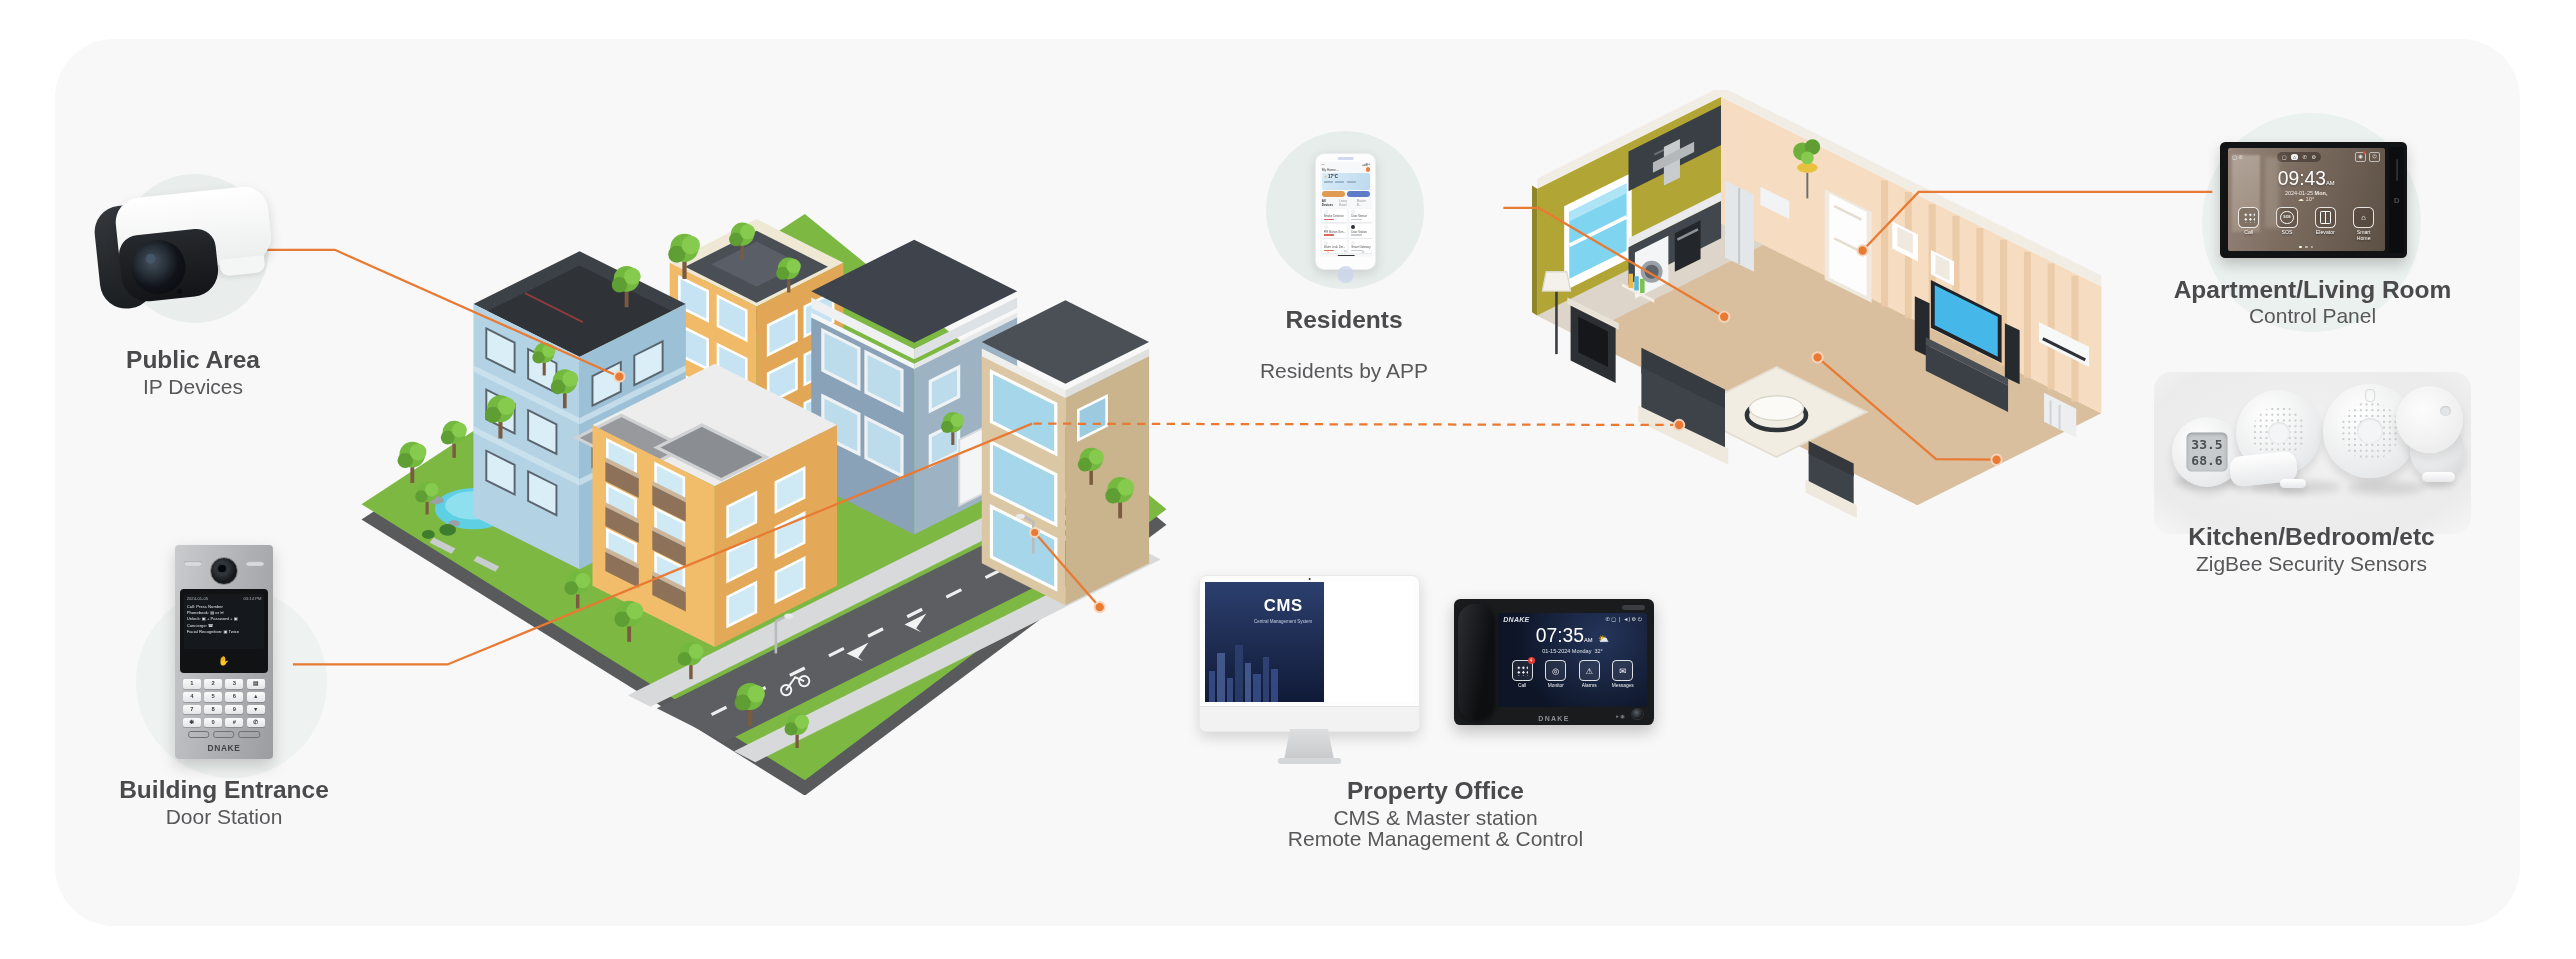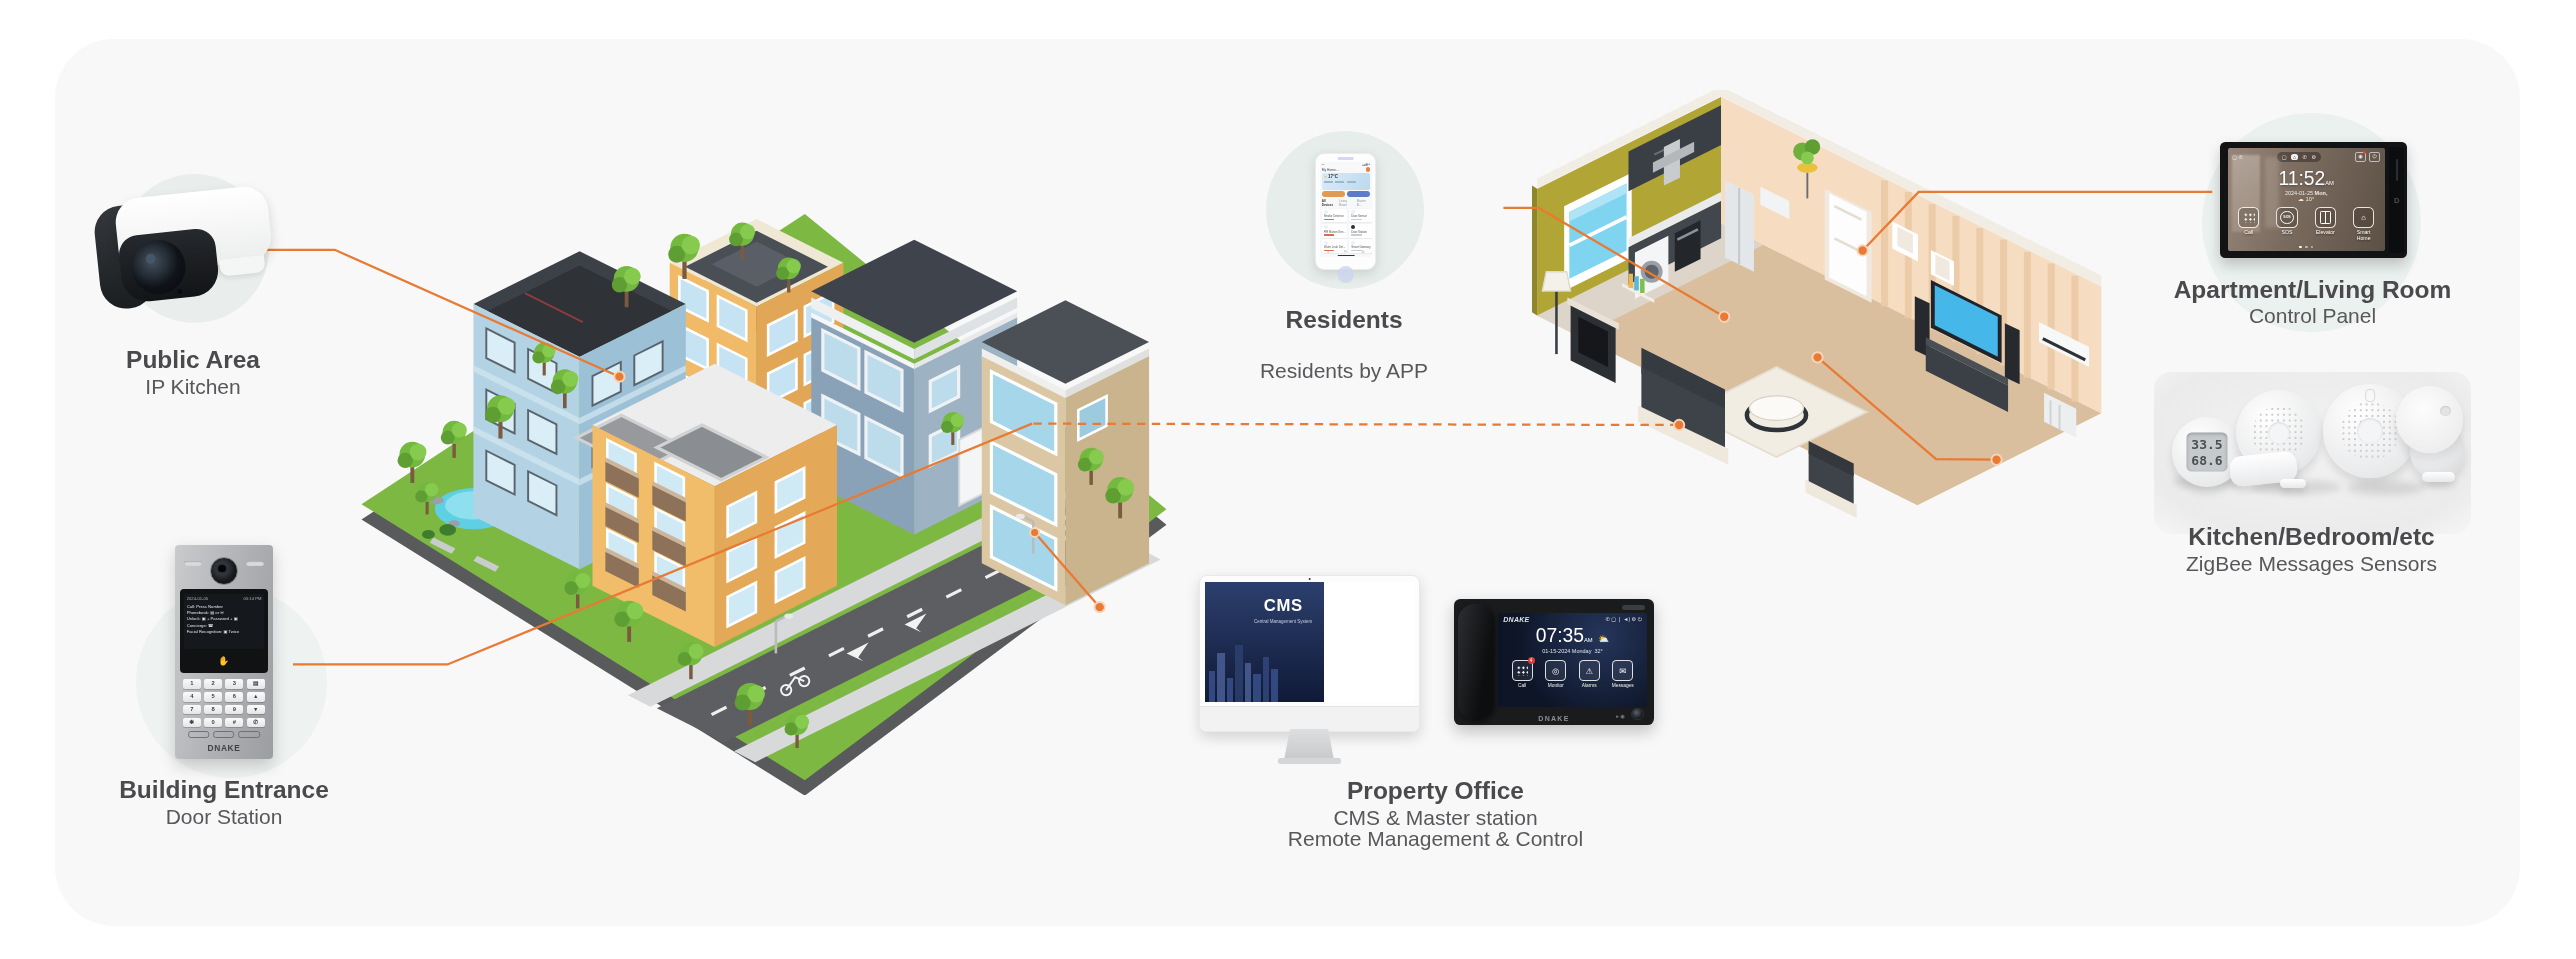--- a/index.html
+++ b/index.html
@@ -718,21 +718,21 @@
           <span>▢</span>
             <span class="hm">⌂</span>
             <span>✆</span>
             <span>⚙</span>
         </div>
         <div class="pn-tr">
           <span class="rd">◉</span>
           <span>⏻</span>
         </div>
       </div>
-      <div class="pn-time"><span>11:52</span><small>AM</small></div>
+      <div class="pn-time"><span>09:43</span><small>AM</small></div>
       <div class="pn-date"><span>2024-01-25</span> <b>Mon,</b></div>
       <div class="pn-weather">☁ 10°</div>
       <div class="pn-tiles">
         <div class="pn-tile">
           <div class="pn-ticon">
               <div class="dots9"></div>
             </div>
             <div class="pn-tlabel">Call</div>
         </div>
         <div class="pn-tile">
@@ -789,31 +789,31 @@
 
     <div class="sensor" style="left:256px;top:52px;width:55px;height:55px;background:radial-gradient(circle at 35% 30%,#ffffff,#dcdedf 75%,#cfd1d3);"></div>
     <div class="s-pill" style="left:268px;top:100px;width:33px;height:10.3px;"></div>
 
     <div class="sensor" style="left:242px;top:14px;width:67px;height:67px;background:radial-gradient(circle at 40% 35%,#fdfdfd,#ececed 80%);">
       <div style="position:absolute;left:66%;top:30%;width:10.3px;height:10.3px;border-radius:50%;background:#e2e4e6;box-shadow:inset 0 0.6px 1.9px rgba(0,0,0,.18);"></div>
     </div>
   </div>
 
   <div class="lbl lbl-title layer3" style="left:0px;top:346px;width:386px;">Public Area</div>
-  <div class="lbl lbl-sub layer3" style="left:0px;top:374px;width:386px;">IP Kitchen</div>
+  <div class="lbl lbl-sub layer3" style="left:0px;top:374px;width:386px;">IP Devices</div>
 
   <div class="lbl lbl-title layer3" style="left:31px;top:776px;width:386px;">Building Entrance</div>
   <div class="lbl lbl-sub layer3" style="left:31px;top:804px;width:386px;">Door Station</div>
 
   <div class="lbl lbl-title layer3" style="left:1151px;top:306px;width:386px;">Residents</div>
   <div class="lbl lbl-sub layer3" style="left:1151px;top:358px;width:386px;">Residents by APP</div>
 
   <div class="lbl lbl-title layer3" style="left:1210px;top:777px;width:451px;">Property Office</div>
   <div class="lbl lbl-sub layer3" style="left:1210px;top:805px;width:451px;">CMS &amp; Master station</div>
   <div class="lbl lbl-sub layer3" style="left:1210px;top:826px;width:451px;">Remote Management &amp; Control</div>
 
   <div class="lbl lbl-sub layer3" style="left:2087px;top:303px;width:451px;">Control Panel</div>
   <div class="lbl lbl-title layer3" style="left:2087px;top:276px;width:451px;">Apartment/Living Room</div>
 
   <div class="lbl lbl-title layer3" style="left:2086px;top:523px;width:451px;">Kitchen/Bedroom/etc</div>
-  <div class="lbl lbl-sub layer3" style="left:2086px;top:551px;width:451px;">ZigBee Messages Sensors</div>
+  <div class="lbl lbl-sub layer3" style="left:2086px;top:551px;width:451px;">ZigBee Security Sensors</div>
 </div>
 
 
 </body></html>

